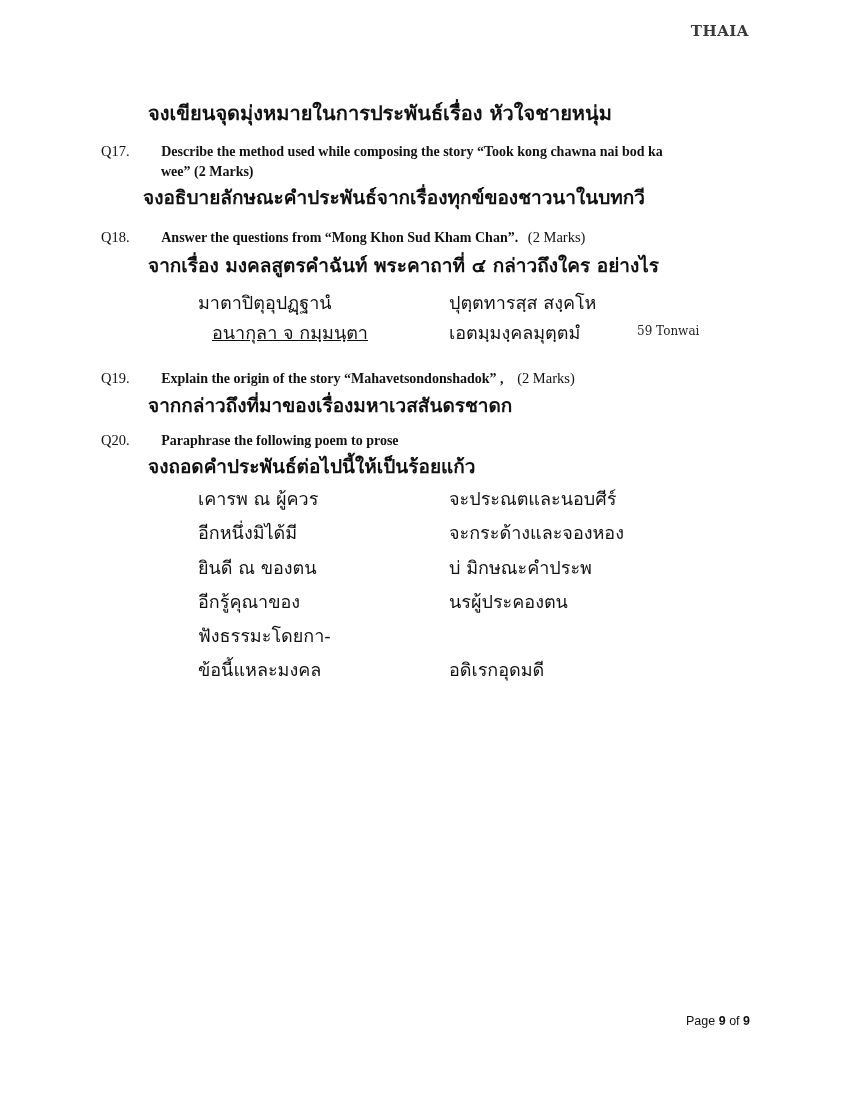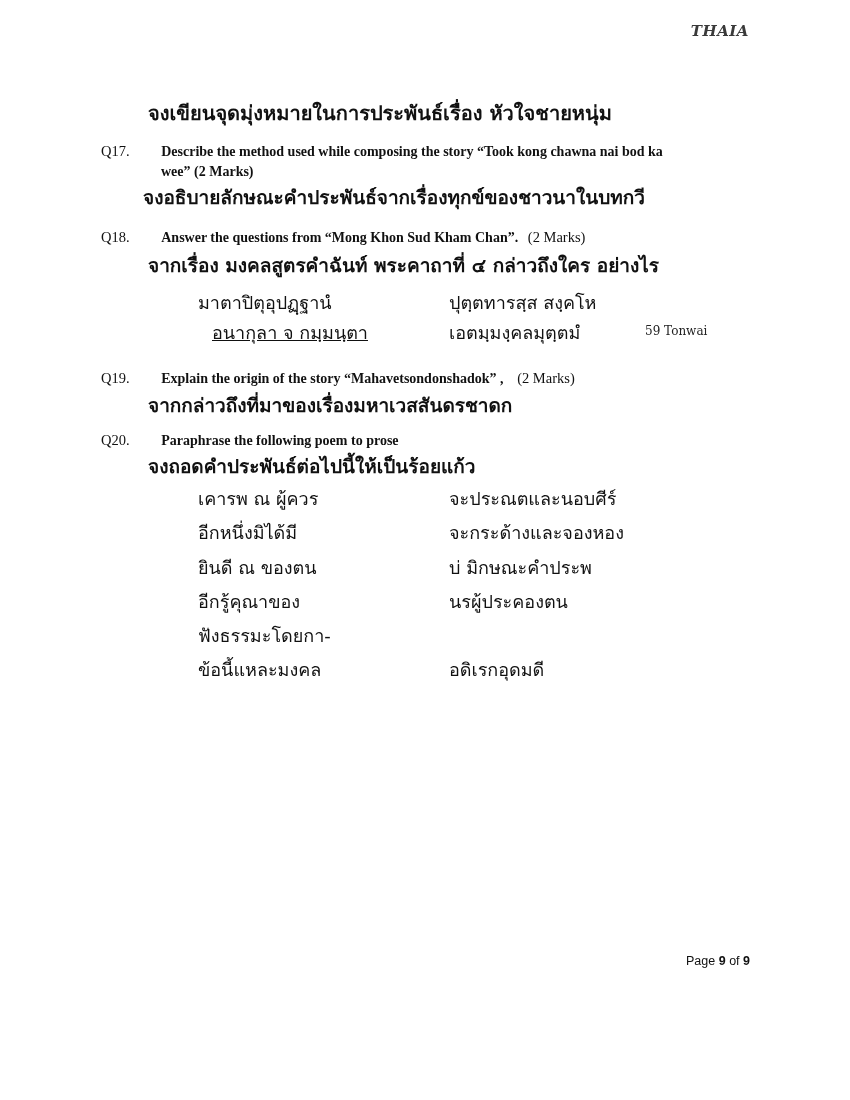--- a/index.html
+++ b/index.html
@@ -1,27 +1,27 @@
 <!DOCTYPE html>
 <html><head>
 <meta charset="utf-8">
 <style>
   html, body { margin: 0; padding: 0; background: #ffffff; }
   body { width: 850px; height: 1100px; position: relative; overflow: hidden; color: #111; }
   .page { position: absolute; inset: 0; }
   .abs { position: absolute; white-space: nowrap; }
-  .header-code { right: 101px; top: 22px; font-family: "DejaVu Serif", "Liberation Serif", serif; font-weight: bold; font-size: 15px; color: #3a3a3a; letter-spacing: 0.5px; font-style: italic; }
+  .header-code { right: 101px; top: 22px; font-family: "DejaVu Serif", "Liberation Serif", serif; font-weight: bold; font-size: 15px; color: #3a3a3a; letter-spacing: 0.5px; }
   .thai-bold { font-family: "DejaVu Sans", "Liberation Sans", sans-serif; font-weight: bold; font-size: 19px; color: #111; }
   .thai-reg { font-family: "DejaVu Sans", "Liberation Sans", sans-serif; font-size: 18px; color: #111; }
   .q-line { font-family: "Liberation Serif", "DejaVu Serif", serif; font-size: 14.5px; color: #111; }
   .q-num { font-weight: normal; }
   .q-text { font-weight: bold; font-size: 14px; margin-left: 28px; }
   .q-marks { font-weight: normal; }
-  .side-note { font-family: "DejaVu Serif", "Liberation Serif", serif; font-size: 12px; color: #222; margin-left: 8px; }
-  .footer { right: 100px; top: 954px; font-family: "Liberation Sans", "DejaVu Sans", sans-serif; font-size: 12.5px; color: #111; margin-left: 16px; }
+  .side-note { font-family: "DejaVu Serif", "Liberation Serif", serif; font-size: 12px; color: #222; }
+  .footer { right: 100px; top: 1014px; font-family: "Liberation Sans", "DejaVu Sans", sans-serif; font-size: 12.5px; color: #111; margin-left: 16px; }
   .footer b { font-weight: bold; }
 </style>
 </head>
 <body>
 
 <div class="page">
 
   <div class="abs header-code">THAIA</div>
 
   <div class="abs thai-bold" style="left:148px; top:97px; font-size:20px;">จงเขียนจุดมุ่งหมายในการประพันธ์เรื่อง หัวใจชายหนุ่ม</div>

